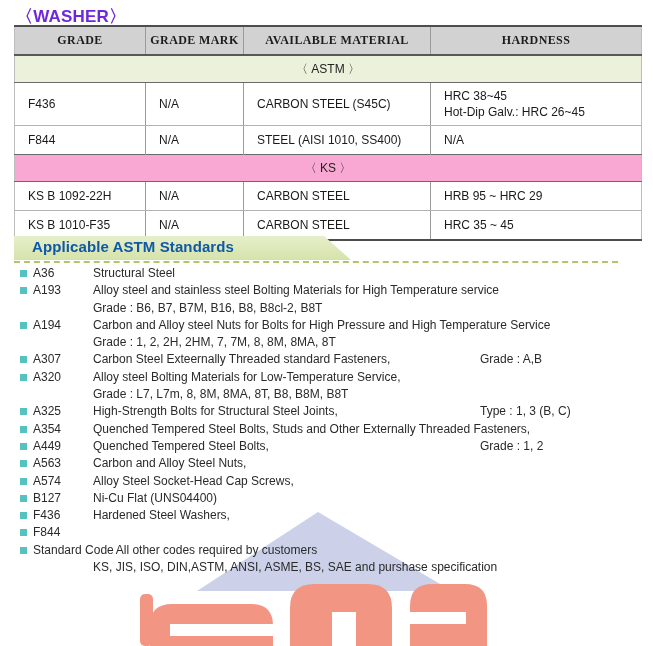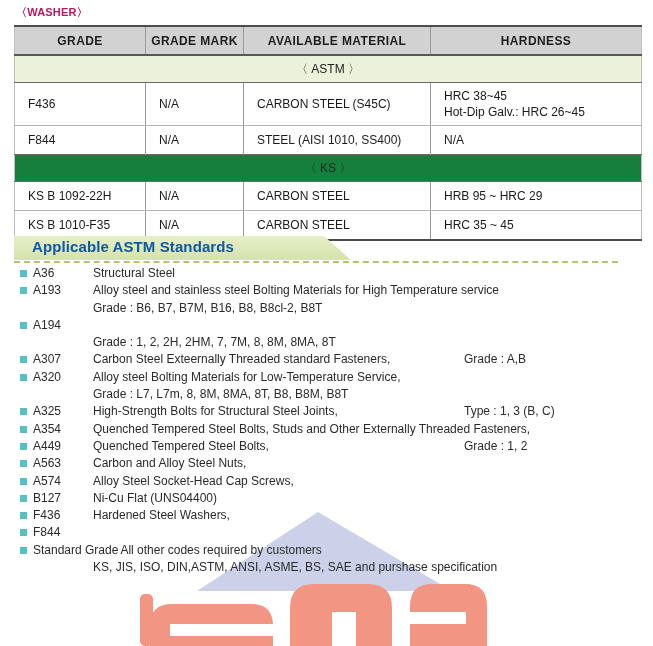--- a/index.html
+++ b/index.html
@@ -5,44 +5,45 @@
   html,body{margin:0;padding:0;}
   body{
     width:653px;height:646px;position:relative;overflow:hidden;
     background:#ffffff;font-family:"Liberation Sans",sans-serif;
     -webkit-font-smoothing:antialiased;
   }
   .layer-content{position:absolute;inset:0;z-index:2;}
   .layer-watermark{position:absolute;inset:0;z-index:1;}
 
   .page-title{
-    position:absolute;left:16px;top:5px;font-size:11px;font-weight:600;color:#be185d;
+    position:absolute;left:16px;top:5px;font-size:17px;font-weight:600;color:#6d28d9;
     letter-spacing:.2px;
   }
 
   
   .washer-table{
     position:absolute;left:14px;top:25px;width:627px;border-collapse:collapse;table-layout:fixed;
     border-top:2px solid #4d4d4d;border-bottom:2px solid #4d4d4d;
     border-left:1px solid #bdbdbd;border-right:1px solid #bdbdbd;
   }
   .washer-table th{
     background:#d2d2d2;height:25px;font-size:12px;font-weight:600;color:#1c1c1c;
     text-align:center;border-bottom:2px solid #585858;border-left:1px solid #9a9a9a;
     letter-spacing:.4px;
+    font-family:Liberation Serif, serif;
   }
   .washer-table th:first-child{border-left:none;}
   .washer-table td{font-size:12px;color:#1a1a1a;vertical-align:middle;}
   .washer-table td.cell{padding-left:13px;border-left:1px solid #9a9a9a;}
   .washer-table td.cell:first-child{border-left:none;}
   tr.section-row td{
     height:24px;text-align:center;border-bottom:1px solid #6a6a6a;color:#222;
   }
   tr.section-astm td{background:#ebf1da;}
-  tr.section-ks td{background:#15803d;border-top:1px solid #6a6a6a;}
+  tr.section-ks td{background:#f9a8d4;border-top:1px solid #6a6a6a;}
   tr.data-row td{height:26px;}
   tr.row-f436 td{height:40px;}
   tr.row-f436 td,​tr.data-row td{border-bottom:1px solid #b2b2b2;}
   tr.row-f436 td{border-bottom:1px solid #b2b2b2;}
   tr.row-f844 td{border-bottom:none;}
   tr.row-ks1 td{border-bottom:1px solid #b2b2b2;}
   .hardness-line{line-height:16px;}
 
   
   .standards-banner{
@@ -56,21 +57,21 @@
   }
   .standards-divider{
     position:absolute;left:14px;top:261px;width:604px;height:0;
     border-bottom:2px dashed #b4c46a;
   }
   .standards-list{position:absolute;left:14px;top:266px;width:636px;}
   .std-line{position:relative;display:flex;align-items:flex-start;height:17.3px;font-size:12px;color:#2a2a2a;}
   .std-bullet{flex:0 0 7px;width:7px;height:7px;margin:4px 6px 0 6px;background:#56c2c0;}
   .std-code{flex:0 0 auto;min-width:58px;white-space:nowrap;padding-right:2px;}
   .std-text{white-space:nowrap;}
-  .std-note{position:absolute;left:450px;top:0;white-space:nowrap;}
+  .std-note{position:absolute;left:466px;top:0;white-space:nowrap;}
 </style>
 </head>
 <body>
 
 <div class="layer-watermark">
   <svg width="653" height="646" viewBox="0 0 653 646">
     <polygon points="318,512 452,591 197,591" fill="#ccd1e9"></polygon>
     <g>
       <rect x="140" y="594" width="13" height="52" rx="5" fill="#f29583"></rect>
       <path d="M150,626 q0,-22 22,-22 h79 q22,0 22,22 v20 h-123 z" fill="#f29583"></path>
@@ -156,20 +157,21 @@
       </div>
       <div class="std-line">
         <span class="std-bullet" style="visibility: hidden;"></span>
         <span class="std-code"></span>
         <span class="std-text">Grade : B6, B7, B7M, B16, B8, B8cl-2, B8T</span>
         <span class="std-note"></span>
       </div>
       <div class="std-line">
         <span class="std-bullet"></span>
         <span class="std-code">A194</span>
+        <span class="std-text">Carbon and Alloy steel Nuts for Bolts for High Pressure and High Temperature Service</span>
         <span class="std-note"></span>
       </div>
       <div class="std-line">
         <span class="std-bullet" style="visibility: hidden;"></span>
         <span class="std-code"></span>
         <span class="std-text">Grade : 1, 2, 2H, 2HM, 7, 7M, 8, 8M, 8MA, 8T</span>
         <span class="std-note"></span>
       </div>
       <div class="std-line">
         <span class="std-bullet"></span>
@@ -231,21 +233,21 @@
         <span class="std-text">Hardened Steel Washers,</span>
         <span class="std-note"></span>
       </div>
       <div class="std-line">
         <span class="std-bullet"></span>
         <span class="std-code">F844</span>
         <span class="std-note"></span>
       </div>
       <div class="std-line">
         <span class="std-bullet"></span>
-        <span class="std-code">Standard Grade</span>
+        <span class="std-code">Standard Code</span>
         <span class="std-text">All other codes required by customers</span>
         <span class="std-note"></span>
       </div>
       <div class="std-line">
         <span class="std-bullet" style="visibility: hidden;"></span>
         <span class="std-code"></span>
         <span class="std-text">KS, JIS, ISO, DIN,ASTM, ANSI, ASME, BS, SAE and purshase specification</span>
         <span class="std-note"></span>
       </div>
   </div>

